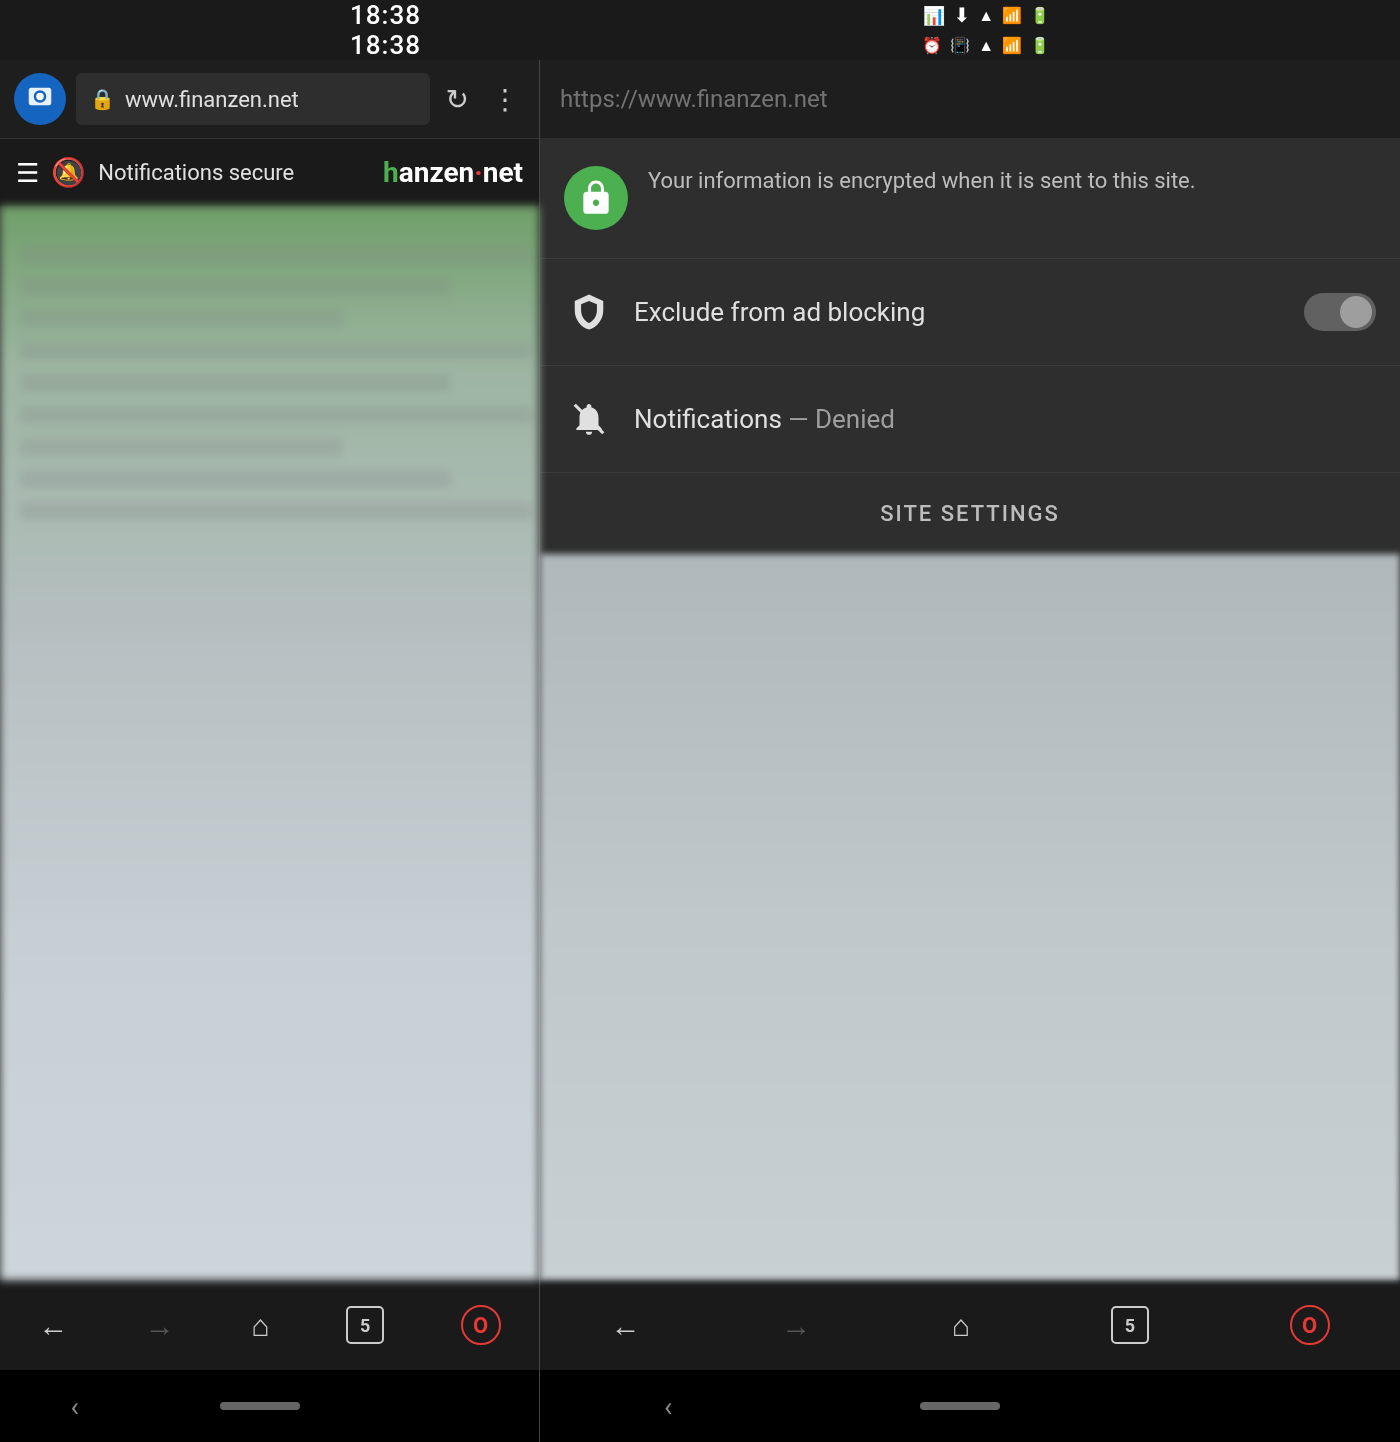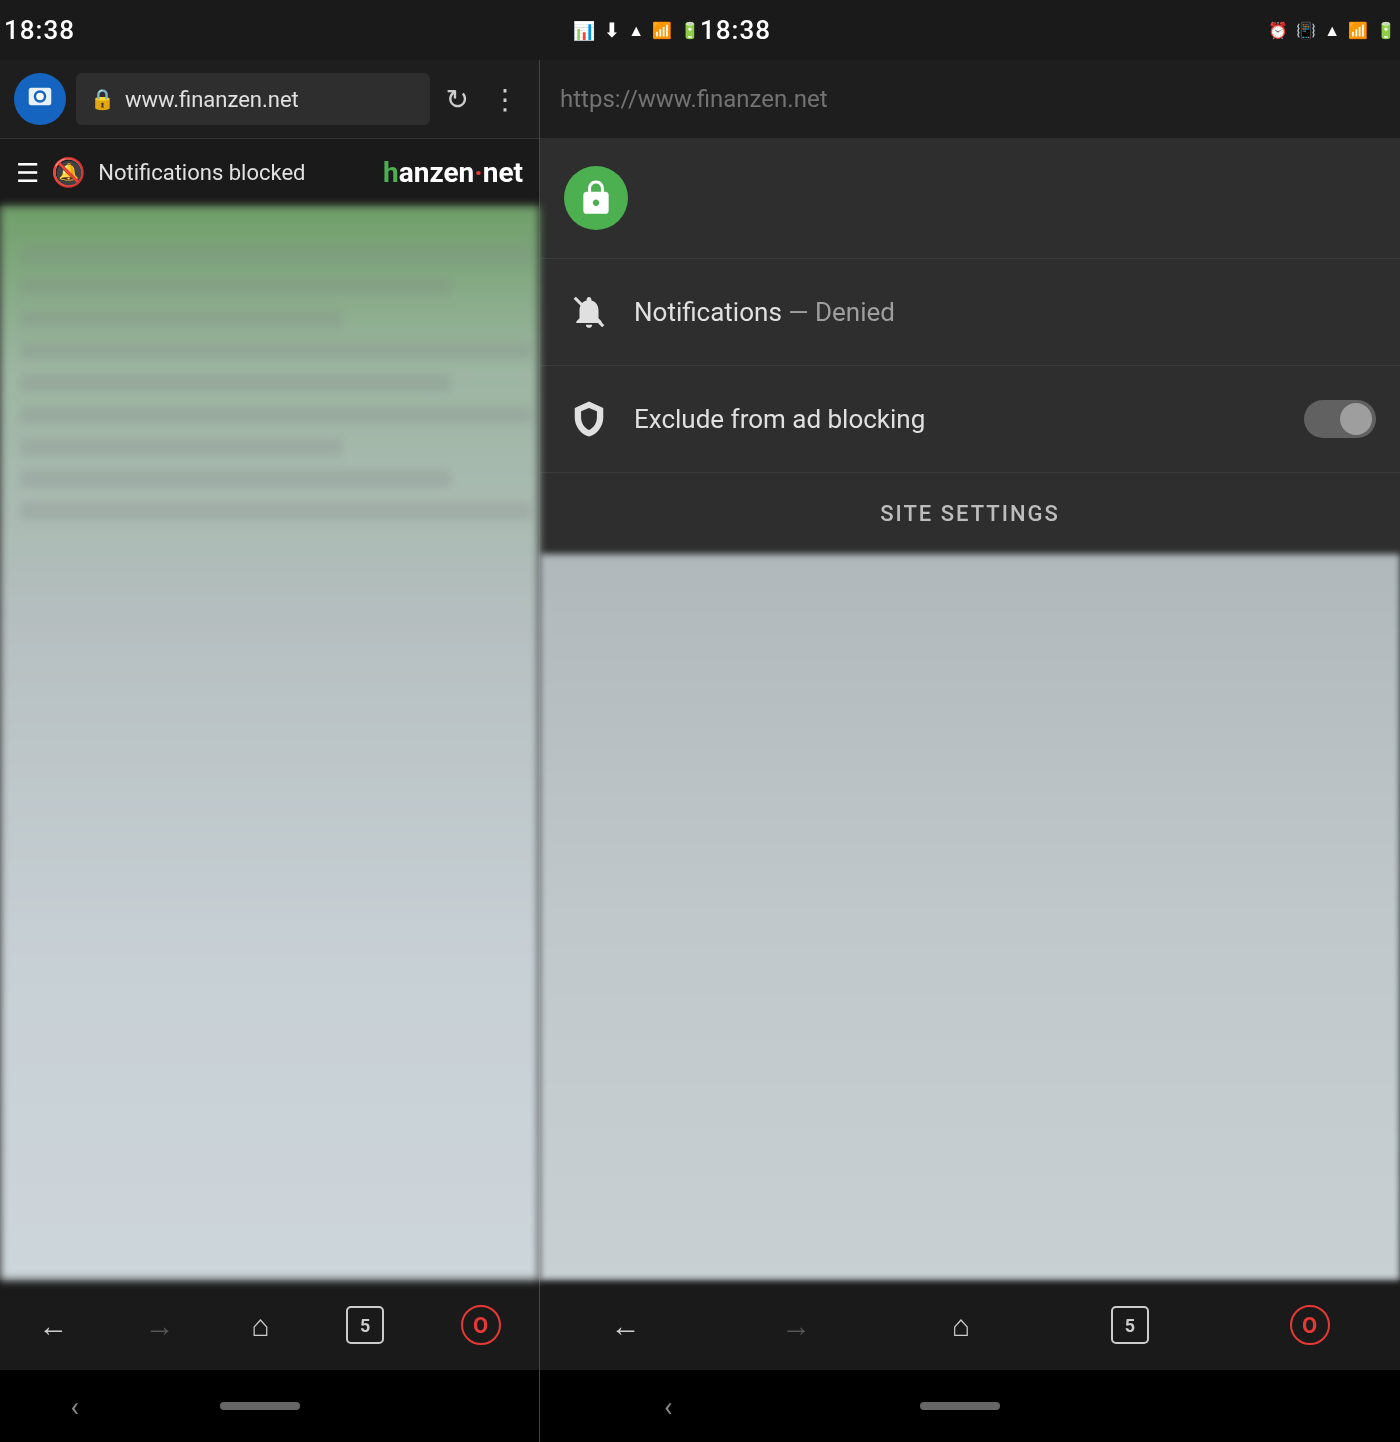--- a/index.html
+++ b/index.html
@@ -16,20 +16,21 @@
 
     
     .status-bar {
       width: 100%;
       height: 60px;
       background: #1a1a1a;
       display: flex;
       align-items: center;
       padding: 0 4px;
       flex-shrink: 0;
+      flex-direction: column;
     }
 
     .status-bar-left {
       width: 700px;
       display: flex;
       align-items: center;
       gap: 12px;
     }
 
     .status-bar-right {
@@ -479,21 +480,21 @@
         <span class="lock-icon-url">🔒</span>
         <span class="url-text">www.finanzen.net</span>
       </div>
       <span class="reload-btn">↻</span>
       <span class="more-btn">⋮</span>
     </div>
 
     <div class="notification-bar">
       <span class="hamburger">☰</span>
       <span class="notif-icon">🔕</span>
-      <span class="notif-text">Notifications blocked</span>
+      <span class="notif-text">Notifications secure</span>
 
       <span style="margin-left:auto; color:#fff; font-size:28px; font-weight:bold;">
         <span style="color:#4CAF50;">h</span>anzen<span style="color:#e53935;">·</span>net
       </span>
     </div>
 
     <div class="page-content">
       <div class="page-blur-overlay"></div>
       <div class="fake-line long" style="margin-top:40px;"></div>
       <div class="fake-line medium"></div>
@@ -537,47 +538,48 @@
 
     <div class="security-panel">
 
       <div class="connection-row">
         <div class="secure-icon">
           <svg viewBox="0 0 24 24" fill="white">
             <path d="M18 8h-1V6c0-2.76-2.24-5-5-5S7 3.24 7 6v2H6c-1.1 0-2 .9-2 2v10c0 1.1.9 2 2 2h12c1.1 0 2-.9 2-2V10c0-1.1-.9-2-2-2zm-6 9c-1.1 0-2-.9-2-2s.9-2 2-2 2 .9 2 2-.9 2-2 2zm3.1-9H8.9V6c0-1.71 1.39-3.1 3.1-3.1 1.71 0 3.1 1.39 3.1 3.1v2z"></path>
           </svg>
         </div>
         <div class="connection-text">
-        </div>
-      </div>
-
-      <div class="setting-row">
-        <div class="setting-icon">
-          <svg viewBox="0 0 24 24" fill="#e0e0e0">
-            <path d="M12 22c1.1 0 2-.9 2-2h-4c0 1.1.9 2 2 2zm6-6v-5c0-3.07-1.64-5.64-4.5-6.32V4c0-.83-.67-1.5-1.5-1.5s-1.5.67-1.5 1.5v.68C7.63 5.36 6 7.92 6 11v5l-2 2v1h16v-1l-2-2z"></path>
-
-            <line x1="3" y1="3" x2="21" y2="21" stroke="#e0e0e0" stroke-width="2"></line>
-          </svg>
-        </div>
-        <span class="setting-label">
-          <span>Notifications</span>
-          <span class="denied-text">— Denied</span>
-        </span>
+          <p>Your information is encrypted when it is sent to this site.</p>
+        </div>
       </div>
 
       <div class="setting-row">
         <div class="setting-icon">
           <svg viewBox="0 0 24 24" fill="#e0e0e0">
             <path d="M12 1L3 5v6c0 5.55 3.84 10.74 9 12 5.16-1.26 9-6.45 9-12V5l-9-4zm0 4l5 2.18V11c0 3.5-2.33 6.79-5 7.93-2.67-1.14-5-4.43-5-7.93V7.18L12 5z"></path>
           </svg>
         </div>
         <span class="setting-label">Exclude from ad blocking</span>
         <div class="toggle-switch">
           <div class="toggle-knob"></div>
         </div>
+      </div>
+
+      <div class="setting-row">
+        <div class="setting-icon">
+          <svg viewBox="0 0 24 24" fill="#e0e0e0">
+            <path d="M12 22c1.1 0 2-.9 2-2h-4c0 1.1.9 2 2 2zm6-6v-5c0-3.07-1.64-5.64-4.5-6.32V4c0-.83-.67-1.5-1.5-1.5s-1.5.67-1.5 1.5v.68C7.63 5.36 6 7.92 6 11v5l-2 2v1h16v-1l-2-2z"></path>
+
+            <line x1="3" y1="3" x2="21" y2="21" stroke="#e0e0e0" stroke-width="2"></line>
+          </svg>
+        </div>
+        <span class="setting-label">
+          <span>Notifications</span>
+          <span class="denied-text">— Denied</span>
+        </span>
       </div>
 
 
       <div class="site-settings-row">
         <span class="site-settings-btn">SITE SETTINGS</span>
       </div>
     </div>
 
     <div class="right-page-content"></div>
 

